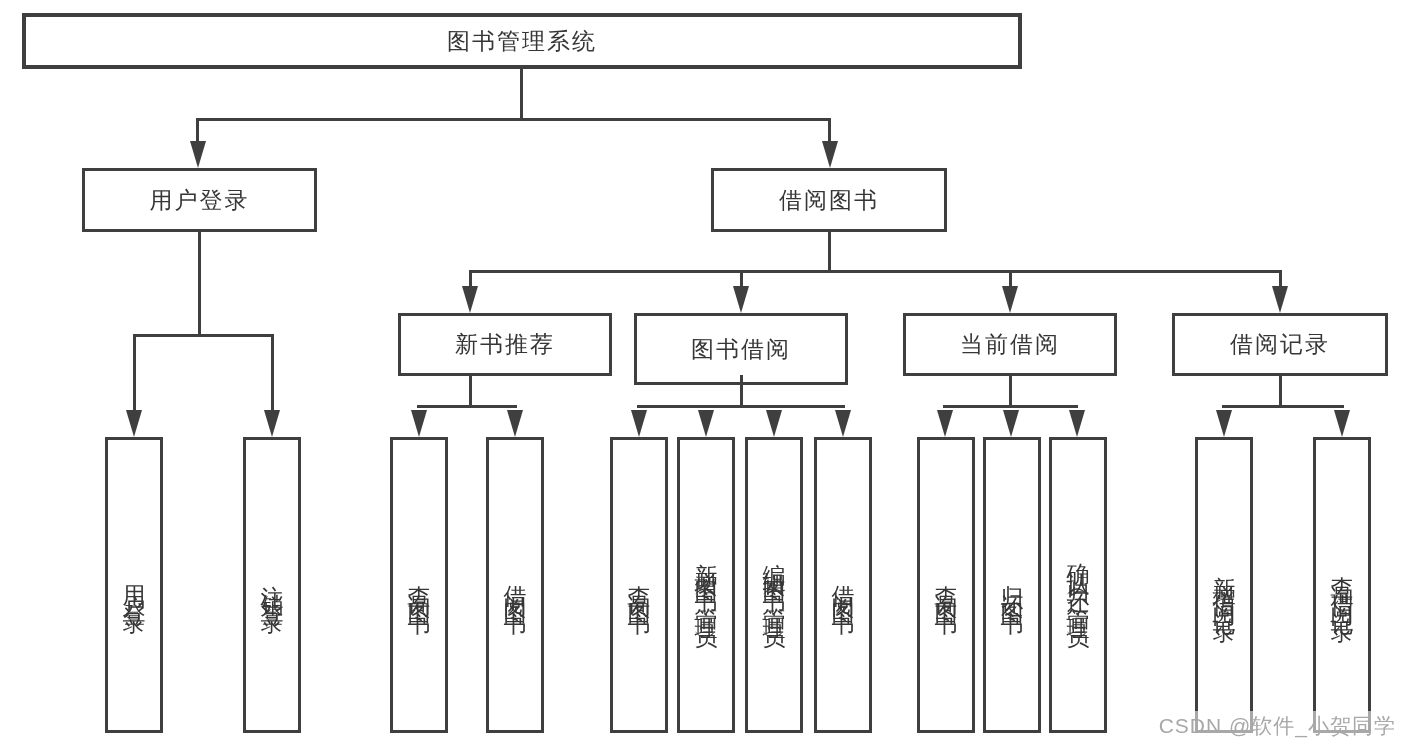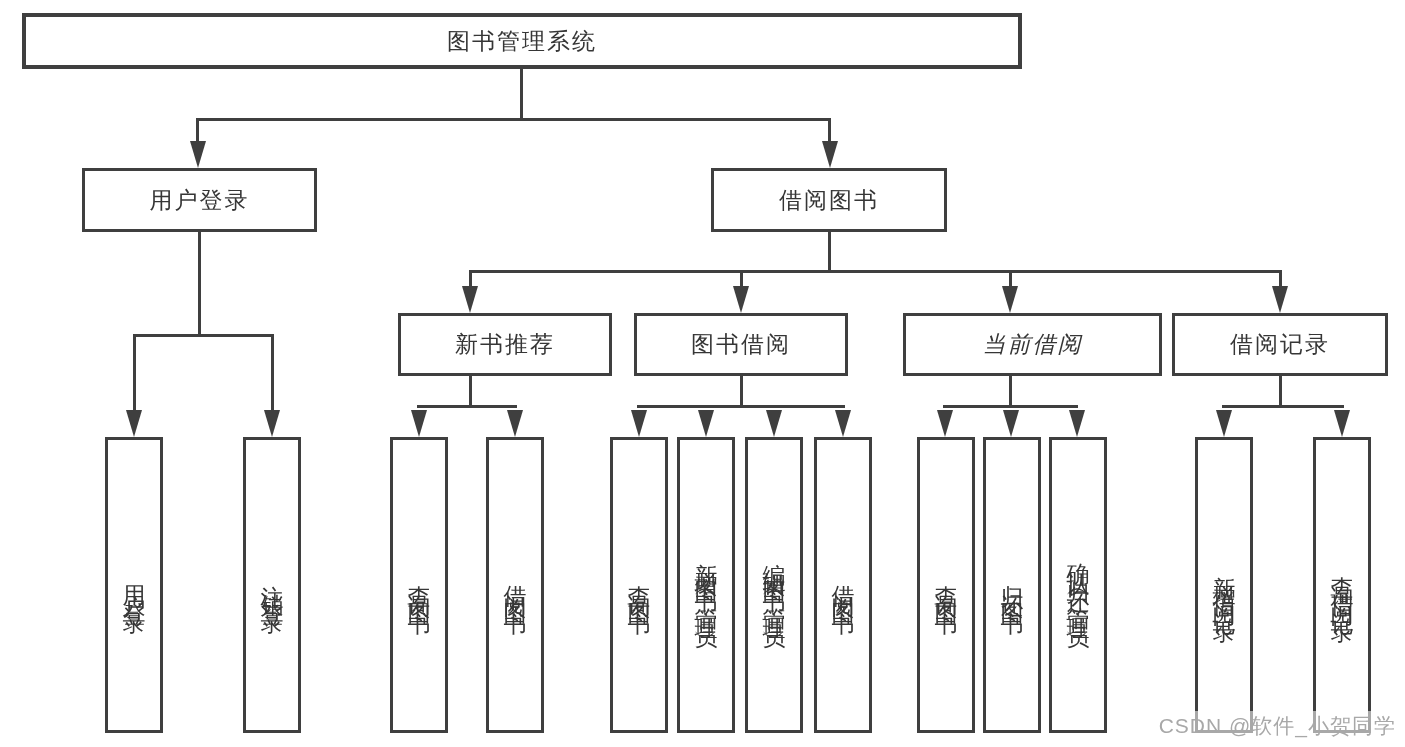--- a/index.html
+++ b/index.html
@@ -58,22 +58,22 @@
     background:rgba(255,255,255,0.55);
     padding:1px 3px;
     white-space:nowrap;
     margin-top:30px;
   }
   
   .n-root{left:22px;top:13px;width:1000px;height:56px;}
   .n-user-login{left:82px;top:168px;width:235px;height:64px;}
   .n-book-mgmt{left:711px;top:168px;width:236px;height:64px;}
   .n-newbook{left:363px;top:313px;width:214px;height:63px;margin-left:35px;}
-  .n-borrow{left:634px;top:313px;width:214px;height:63px;}
-  .n-current{left:903px;top:313px;width:259px;height:63px;font-style:italic;}
+  .n-borrow{left:634px;top:313px;width:214px;height:72px;}
+  .n-current{left:903px;top:313px;width:214px;height:63px;}
   .n-record{left:1172px;top:313px;width:216px;height:63px;}
   
   .v1{left:105px;}  .v2{left:243px;}
   .v3{left:390px;}  .v4{left:486px;}
   .v5{left:610px;}  .v6{left:677px;}  .v7{left:745px;}  .v8{left:814px;}
   .v9{left:917px;}  .v10{left:983px;} .v11{left:1049px;}
   .v12{left:1195px;}.v13{left:1313px;}
 </style>
 </head>
 <body>

